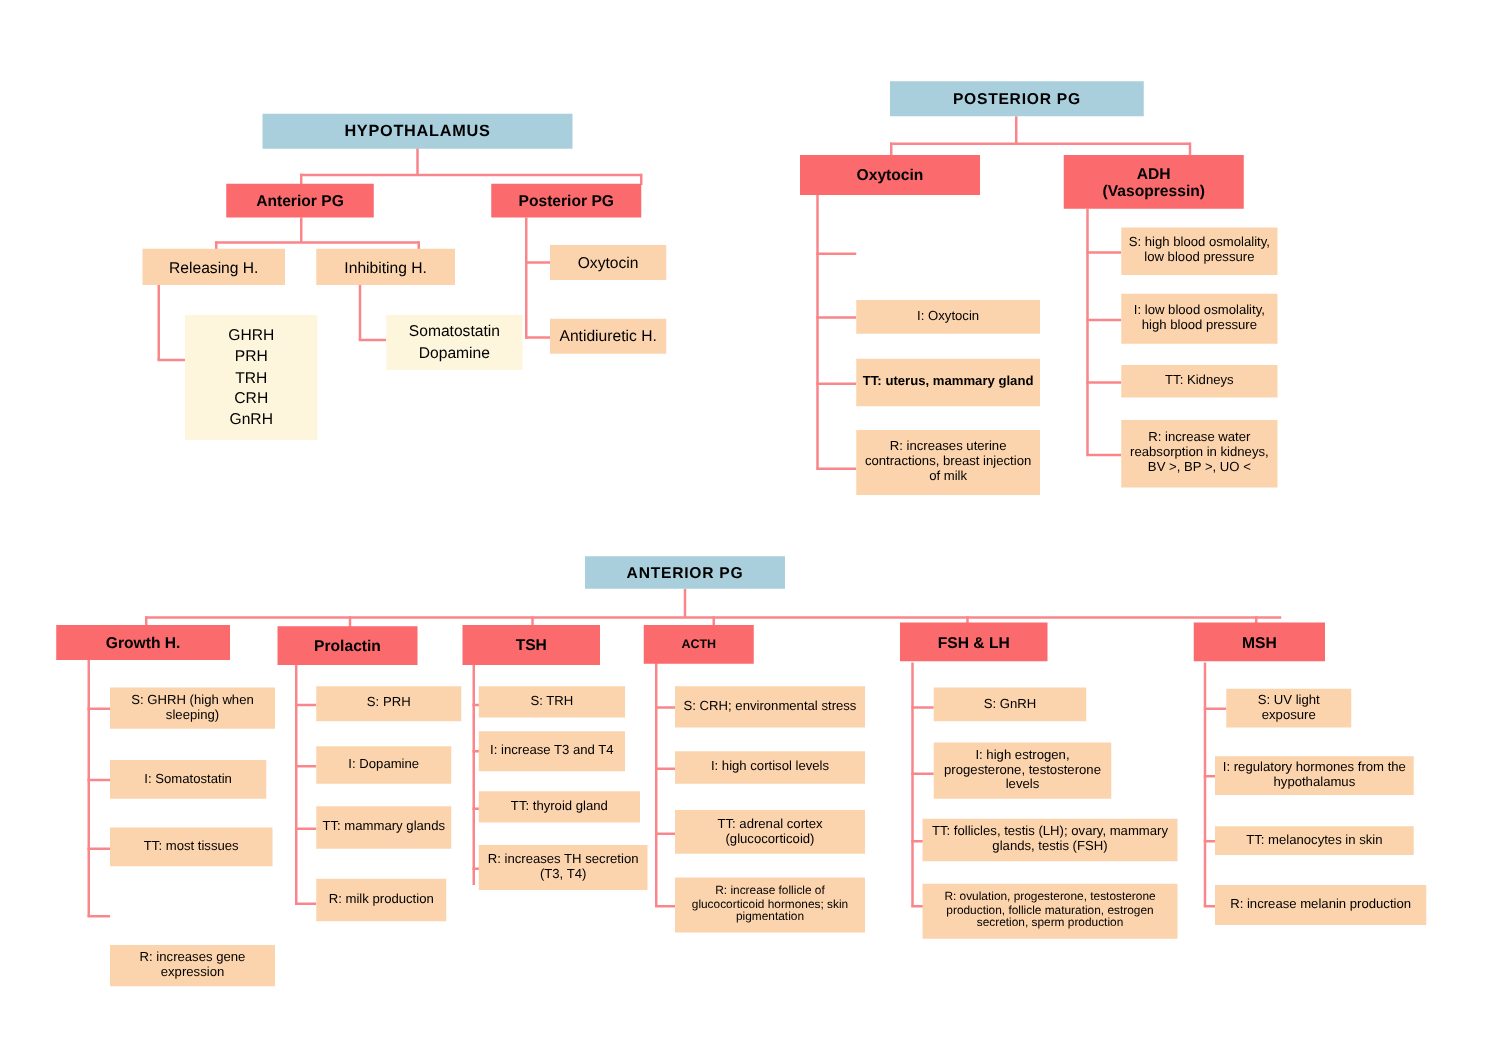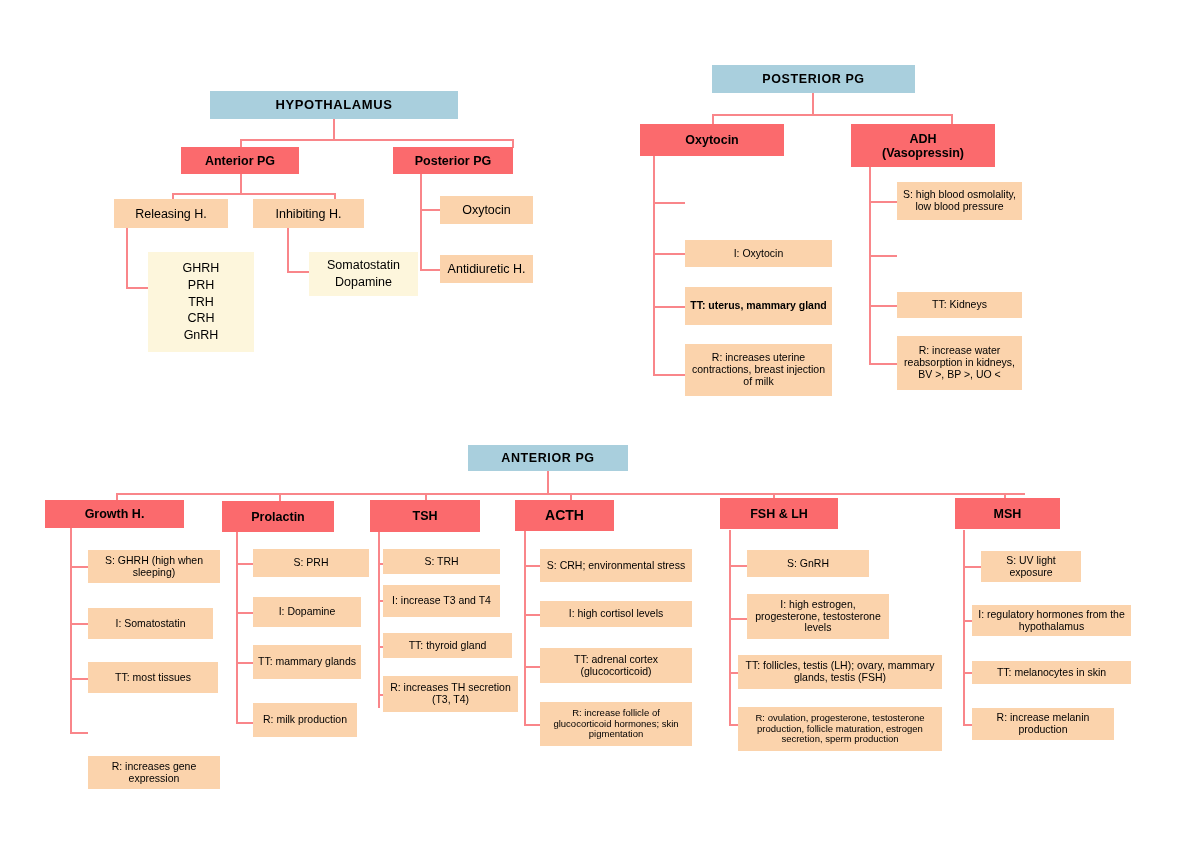--- a/index.html
+++ b/index.html
@@ -105,20 +105,21 @@
   <div class="box red" style="left:640px;top:124px;width:144px;height:32px;font-size:12.5px;">Oxytocin</div>
 
   <div class="box red" style="left:851px;top:124px;width:144px;height:43px;font-size:12.5px;white-space:pre-line;">ADH
 (Vasopressin)</div>
 
   <div class="box peach" style="left:685px;top:240px;width:147px;height:27px;font-size:10.5px;">I: Oxytocin</div>
   <div class="box peach" style="left:685px;top:287px;width:147px;height:38px;font-size:10.5px;font-weight:bold;">TT: uterus, mammary gland</div>
   <div class="box peach" style="left:685px;top:344px;width:147px;height:52px;font-size:10.5px;">R: increases uterine contractions, breast injection of milk</div>
 
   <div class="box peach" style="left:897px;top:182px;width:125px;height:38px;font-size:10.5px;">S: high blood osmolality, low blood pressure</div>
+  <div class="box peach" style="left:897px;top:235px;width:125px;height:40px;font-size:10.5px;">I: low blood osmolality, high blood pressure</div>
   <div class="box peach" style="left:897px;top:292px;width:125px;height:26px;font-size:10.5px;">TT: Kidneys</div>
   <div class="box peach" style="left:897px;top:336px;width:125px;height:54px;font-size:10.5px;">R: increase water reabsorption in kidneys, BV &gt;, BP &gt;, UO &lt;</div>
 
   <div class="ln lnv" style="left:547px;top:471px;height:23px;"></div>
   <div class="ln lnh" style="left:116px;top:493px;width:909px;"></div>
 
   <div class="ln lnv" style="left:116px;top:493px;height:10px;"></div>
   <div class="ln lnv" style="left:279px;top:493px;height:10px;"></div>
   <div class="ln lnv" style="left:425px;top:493px;height:10px;"></div>
   <div class="ln lnv" style="left:570px;top:493px;height:10px;"></div>
@@ -162,21 +163,21 @@
   <div class="box peach" style="left:383px;top:585px;width:117px;height:32px;font-size:10.5px;">I: increase T3 and T4</div>
   <div class="box peach" style="left:383px;top:633px;width:129px;height:25px;font-size:10.5px;">TT: thyroid gland</div>
   <div class="box peach" style="left:383px;top:676px;width:135px;height:36px;font-size:10.5px;">R: increases TH secretion (T3, T4)</div>
 
   <div class="ln lnv" style="left:524px;top:530px;height:195px;"></div>
   <div class="ln lnh" style="left:524px;top:565px;width:16px;"></div>
   <div class="ln lnh" style="left:524px;top:614px;width:16px;"></div>
   <div class="ln lnh" style="left:524px;top:666px;width:16px;"></div>
   <div class="ln lnh" style="left:524px;top:724px;width:16px;"></div>
 
-  <div class="box red" style="left:515px;top:500px;width:99px;height:31px;font-size:14px;">ACTH</div>
+  <div class="box red" style="left:515px;top:500px;width:88px;height:31px;font-size:10px;">ACTH</div>
   <div class="box peach" style="left:540px;top:549px;width:152px;height:33px;font-size:10.5px;">S: CRH; environmental stress</div>
   <div class="box peach" style="left:540px;top:601px;width:152px;height:26px;font-size:10.5px;">I: high cortisol levels</div>
   <div class="box peach" style="left:540px;top:648px;width:152px;height:35px;font-size:10.5px;">TT: adrenal cortex (glucocorticoid)</div>
   <div class="box peach" style="left:540px;top:702px;width:152px;height:44px;font-size:9.5px;">R: increase follicle of glucocorticoid hormones; skin pigmentation</div>
 
   <div class="ln lnv" style="left:729px;top:530px;height:195px;"></div>
   <div class="ln lnh" style="left:729px;top:565px;width:18px;"></div>
   <div class="ln lnh" style="left:729px;top:618px;width:18px;"></div>
   <div class="ln lnh" style="left:729px;top:672px;width:18px;"></div>
   <div class="ln lnh" style="left:729px;top:724px;width:18px;"></div>
@@ -190,15 +191,15 @@
   <div class="ln lnv" style="left:963px;top:530px;height:195px;"></div>
   <div class="ln lnh" style="left:963px;top:566px;width:18px;"></div>
   <div class="ln lnh" style="left:963px;top:620px;width:18px;"></div>
   <div class="ln lnh" style="left:963px;top:672px;width:18px;"></div>
   <div class="ln lnh" style="left:963px;top:724px;width:18px;"></div>
 
   <div class="box red" style="left:955px;top:498px;width:105px;height:31px;font-size:12.5px;">MSH</div>
   <div class="box peach" style="left:981px;top:551px;width:100px;height:31px;font-size:10.5px;">S: UV light exposure</div>
   <div class="box peach" style="left:972px;top:605px;width:159px;height:31px;font-size:10.5px;">I: regulatory hormones from the hypothalamus</div>
   <div class="box peach" style="left:972px;top:661px;width:159px;height:23px;font-size:10.5px;">TT: melanocytes in skin</div>
-  <div class="box peach" style="left:972px;top:708px;width:142px;height:32px;font-size:10.5px;">R: increase melanin production</div>
+  <div class="box peach" style="left:972px;top:708px;width:169px;height:32px;font-size:10.5px;">R: increase melanin production</div>
 
 </div>
 
 </body></html>

